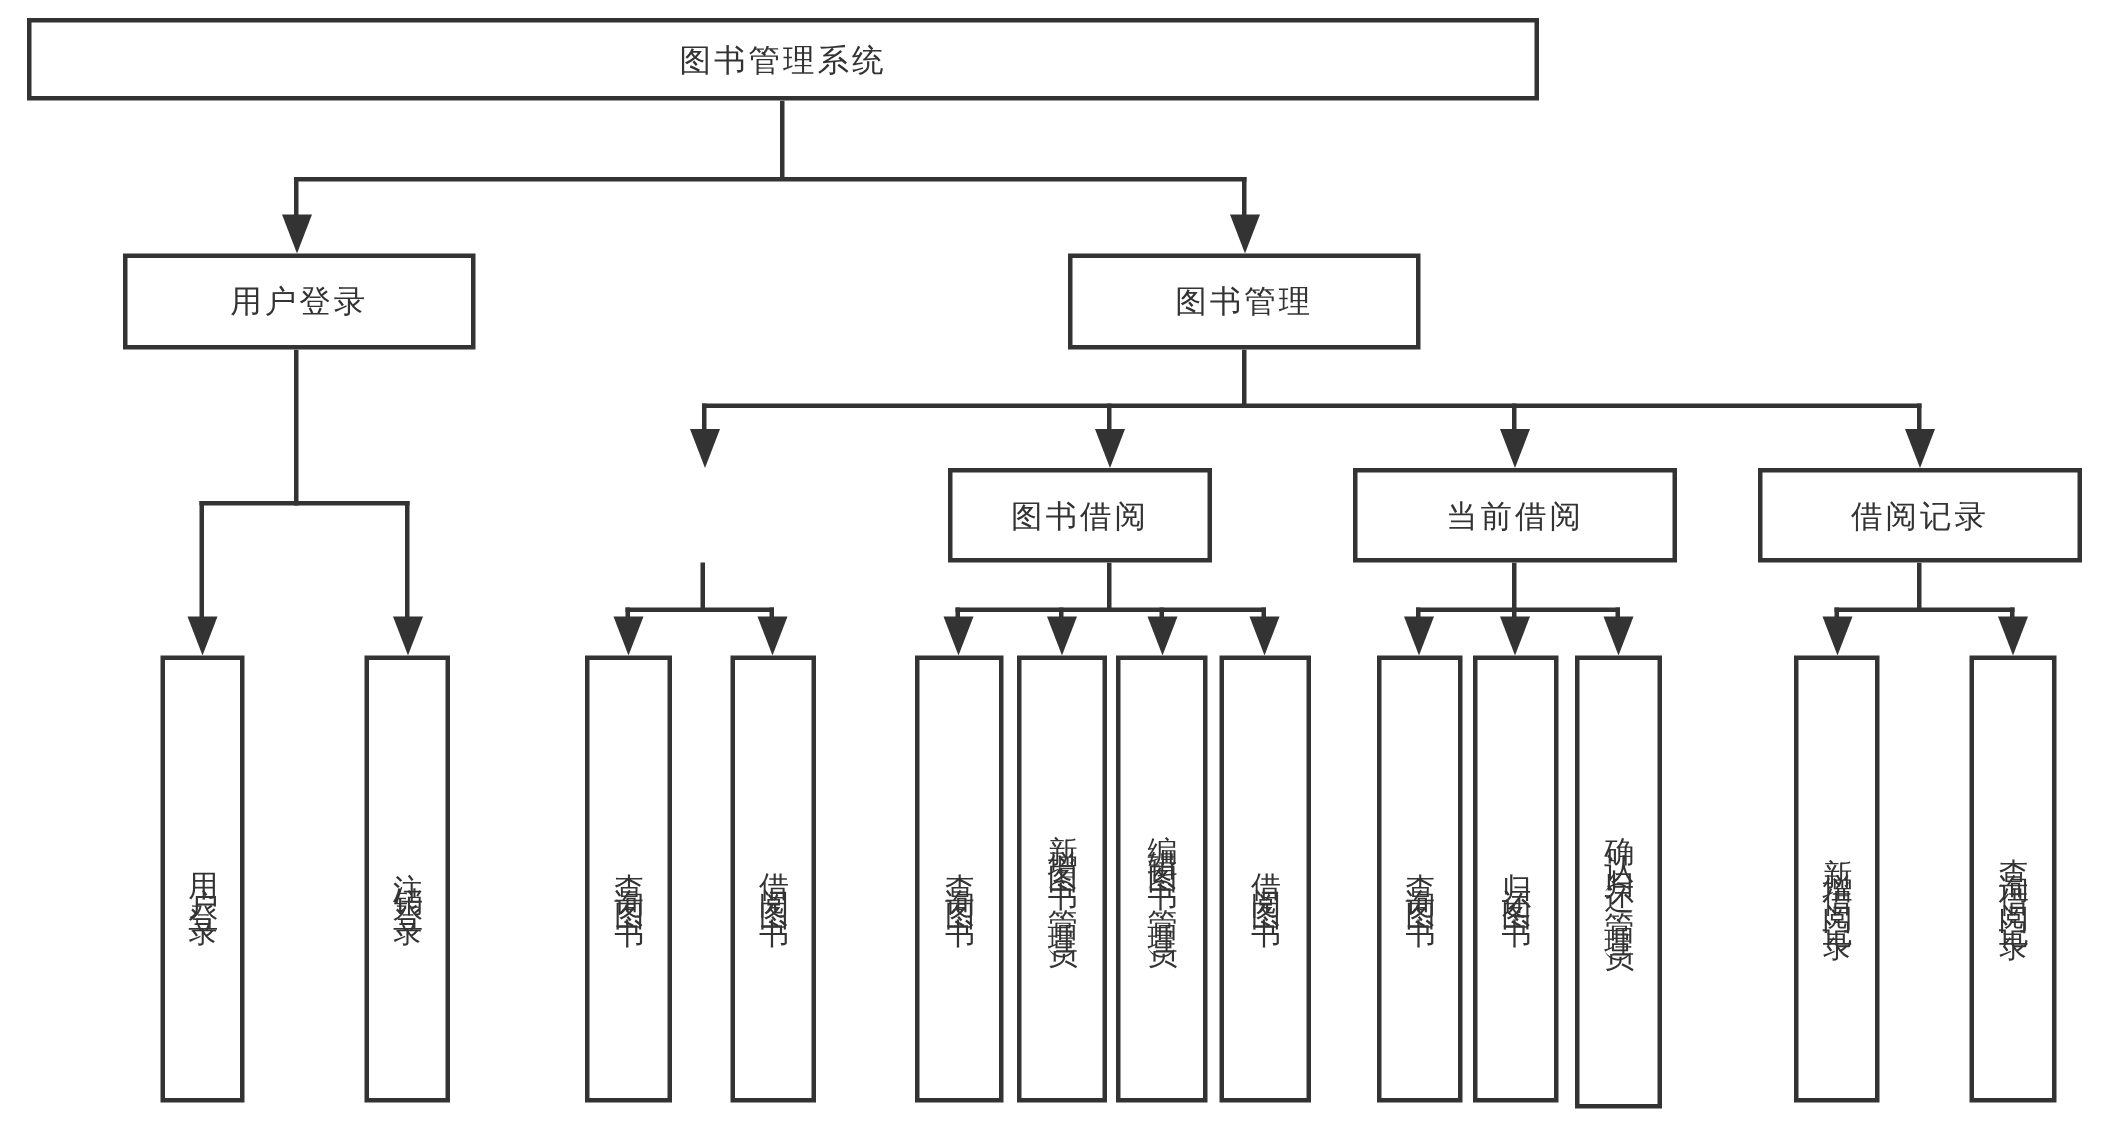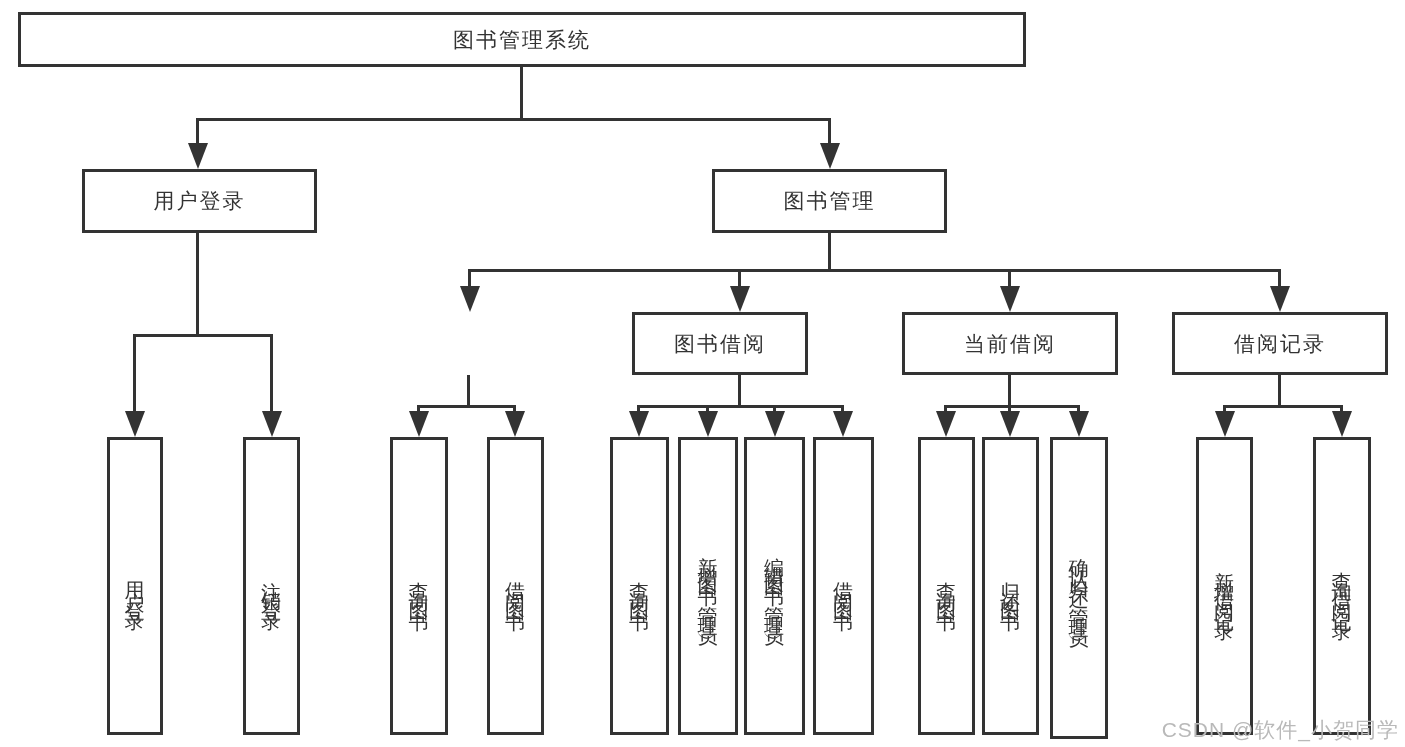--- a/index.html
+++ b/index.html
@@ -197,15 +197,14 @@
     <span>确认归还（管理员）</span>
   </div>
 
   <div class="box v" style="left:1196px;top:437px;width:57px;height:298px">
     <span>新增借阅记录</span>
   </div>
   <div class="box v" style="left:1313px;top:437px;width:58px;height:298px">
     <span>查询借阅记录</span>
   </div>
 
-  <div id="watermark">CSDN @软件_小贺同学</div>
 
 </div>
 
 </body></html>

